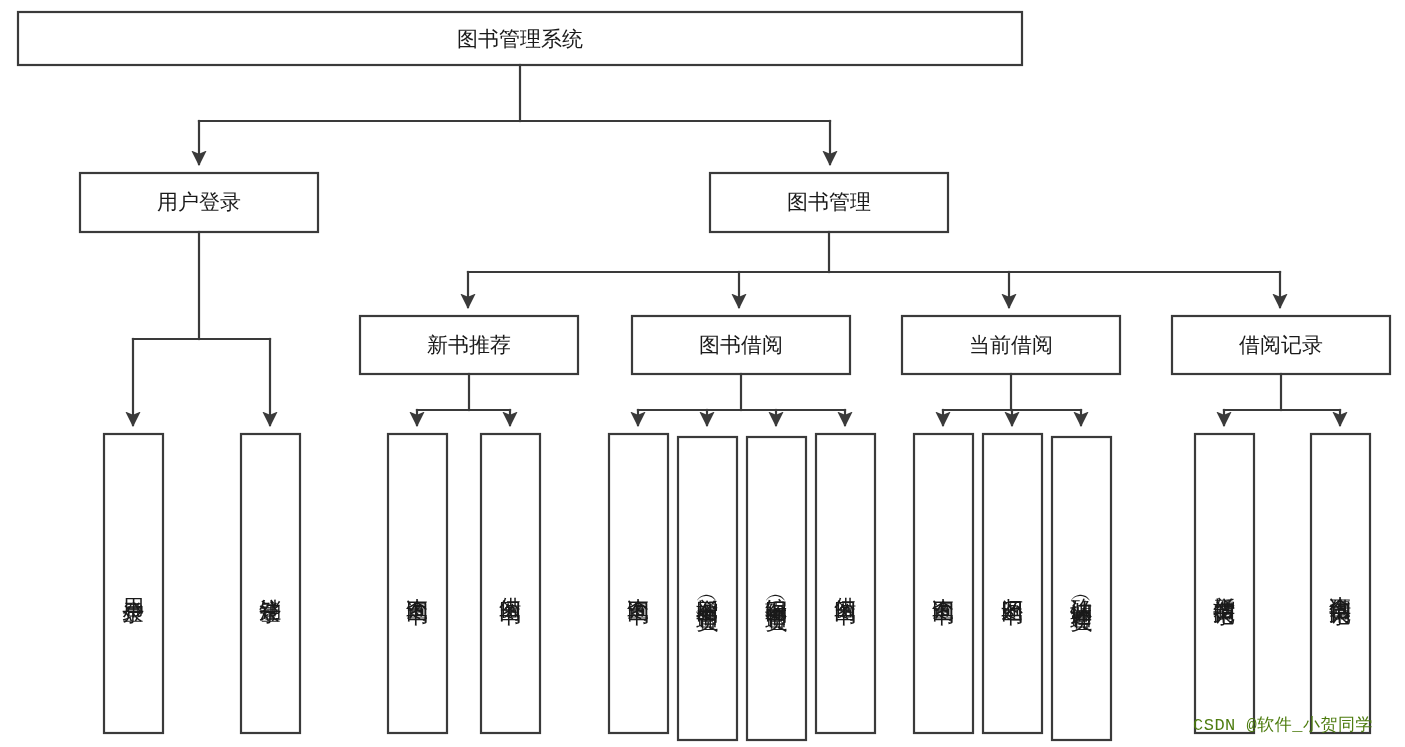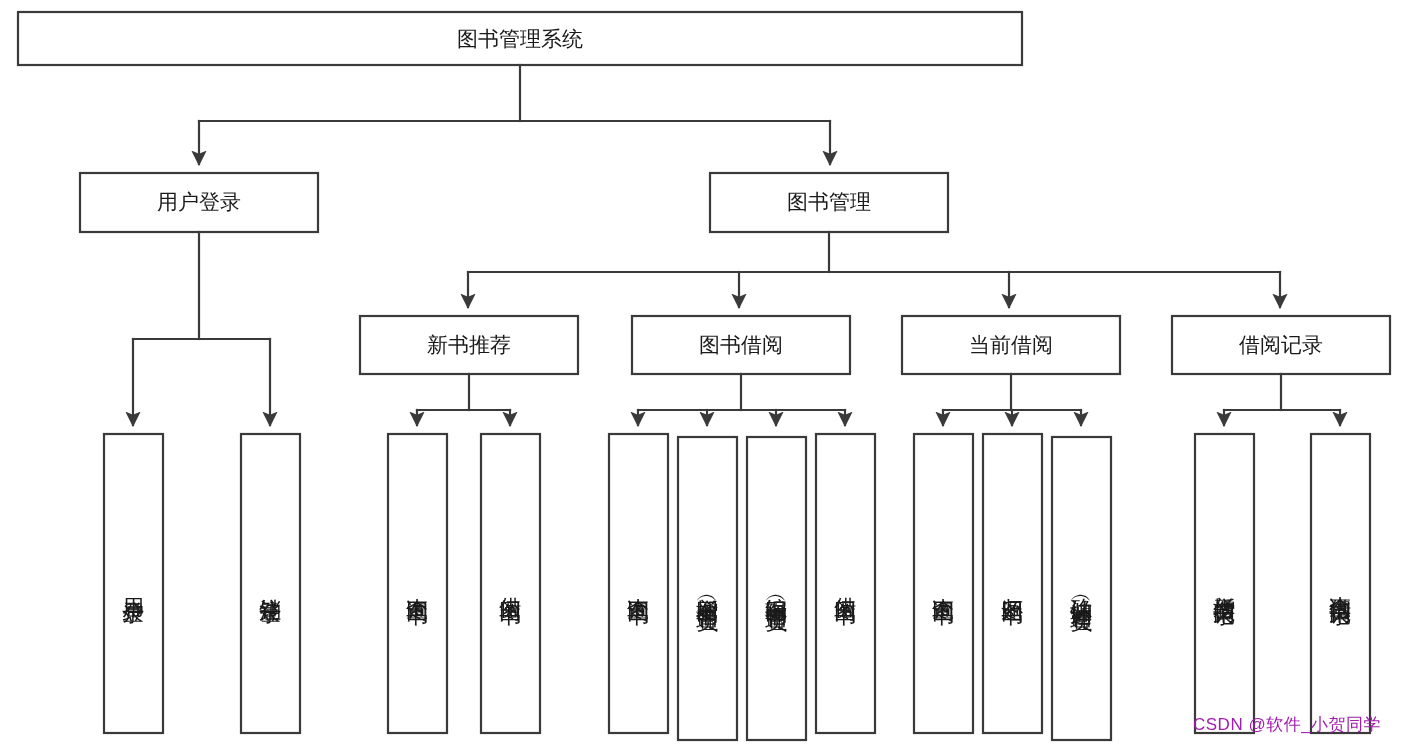--- a/index.html
+++ b/index.html
@@ -59,23 +59,23 @@
     font-family: "Liberation Sans", "DejaVu Sans", sans-serif;
     font-size: 22px;
     line-height: 1.15;
     letter-spacing: 2px;
     color: #1a1a1a;
     white-space: nowrap;
     pointer-events: none;
   }
   .watermark {
     position: absolute;
-    font-family: Liberation Sans, sans-serif;
+    font-family: Liberation Mono, monospace;
     font-size: 17px;
-    color: #a21caf;
+    color: #4d7c0f;
     white-space: nowrap;
     letter-spacing: 0.5px;
   }
 </style>
 </head>
 <body>
 
 <div id="diagram-root">
 
   <svg id="tree-svg" viewBox="0 0 1405 747">

